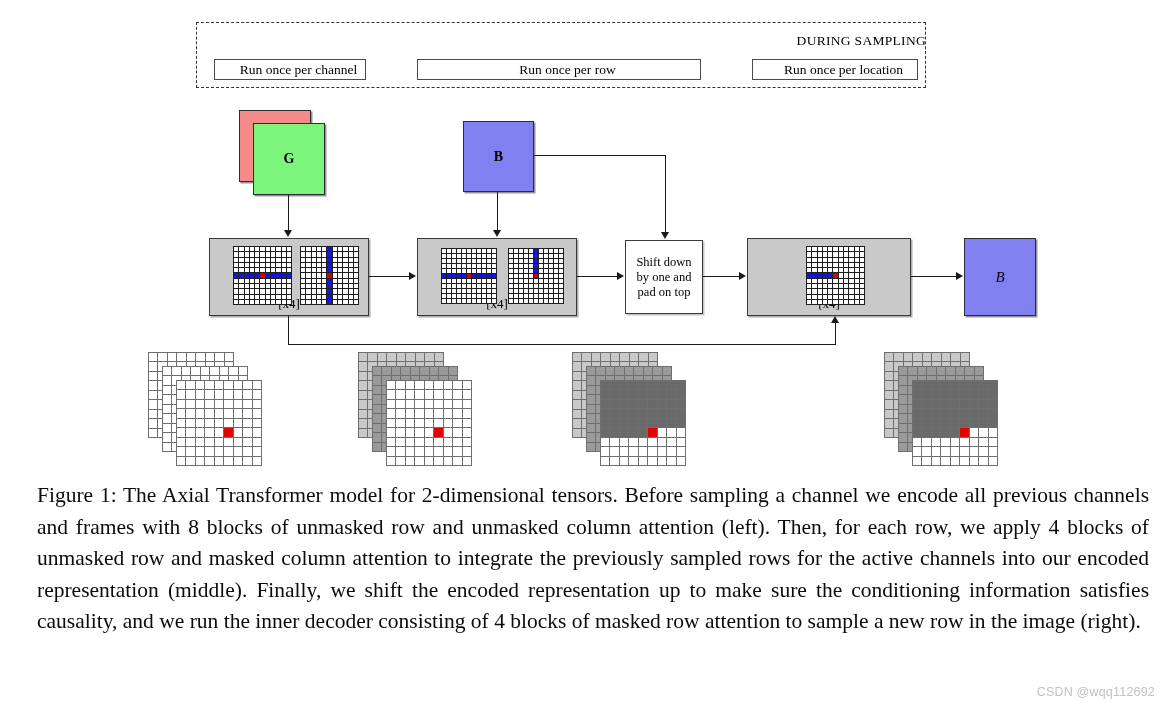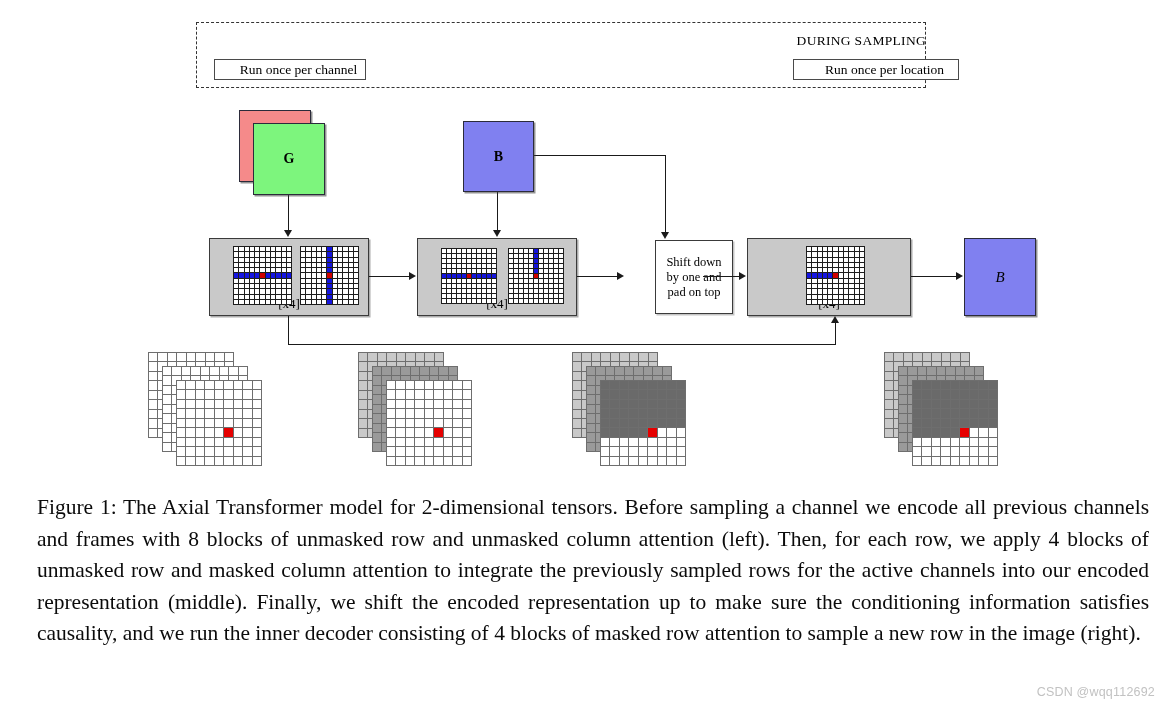--- a/index.html
+++ b/index.html
@@ -35,21 +35,21 @@
     box-sizing:border-box;
     height:21px;
     line-height:19px;
     text-align:center;
     font-size:13.5px;
     color:#000;
     padding-left:17px;
   }
   #run-channel{left:214px;top:59px;width:152px;}
   #run-row{left:417px;top:59px;width:284px;}
-  #run-loc{left:793px;top:59px;width:166px;}
+  #run-loc{left:752px;top:59px;width:166px;}
 
   
   .tensor{
     position:absolute;
     box-sizing:border-box;
     border:1px solid #2b2b3a;
     box-shadow:1.5px 1.5px 0 rgba(60,60,60,.55);
     display:flex;align-items:center;justify-content:center;
     font-weight:bold;font-size:14px;color:#000;
   }
@@ -73,21 +73,21 @@
   .block-label{
     position:absolute;left:0;bottom:3px;width:100%;
     text-align:center;font-size:13px;color:#000;
   }
   
   #shift-box{
     position:absolute;left:625px;top:240px;width:78px;height:74px;
     border:1px solid #3a3a3a;background:#fff;box-sizing:border-box;
     box-shadow:1.5px 1.5px 0 rgba(90,90,90,.35);
     display:flex;flex-direction:column;align-items:center;justify-content:center;
-    font-size:12.5px;line-height:15px;text-align:center;color:#000;margin-left:30px;
+    font-size:12.5px;line-height:15px;text-align:center;color:#000;
   }
 
   
   .minigrid{position:absolute;display:grid;background:#1d1d1d;gap:1px;
             border:1px solid #1d1d1d;box-sizing:content-box;}
   .minigrid div{background:#ffffff;}
   .minigrid div.hl{background:#1414E0;}
   .minigrid div.ctr{background:#D00000;}
 
   
@@ -114,40 +114,41 @@
   .layer.l1{left:14px;top:14px;}
   .layer.l2{left:28px;top:28px;}
   .layer i{background:#ffffff;display:block;}
   .layer i.g1{background:#c9c9c9;}
   .layer i.g2{background:#9a9a9a;}
   .layer i.g3{background:#6a6a6a;}
   .layer i.red{background:#E60000;}
 
   
   .caption{
-    position:absolute;left:37px;top:492px;width:1112px;
+    position:absolute;left:37px;top:480px;width:1112px;
     font-family:"Liberation Serif", serif;
     font-size:21.5px;line-height:31.5px;color:#0b0b0b;
     text-align:justify;
   }
   .wm{
     position:absolute;right:12px;bottom:22px;
     font-family:"Liberation Sans", sans-serif;
     font-size:12.5px;color:#c2c2c2;letter-spacing:.2px;
   }
 </style>
 </head>
 <body>
 
 <div id="fig">
 
   <div class="banner"></div>
   <div class="banner-title">DURING SAMPLING</div>
 
   <div class="run-box" id="run-channel">Run once per channel</div>
+  <div class="run-box" id="run-row">Run once per row</div>
   <div class="run-box" id="run-loc">Run once per location</div>
 
   <div class="tensor" id="tensor-r"></div>
   <div class="tensor" id="tensor-g">G</div>
   <div class="tensor" id="tensor-b">B</div>
   <div class="tensor" id="tensor-b-out">B</div>
 
   <div class="block" id="block1">
     <div class="block-label">[x4]</div>
   </div>

